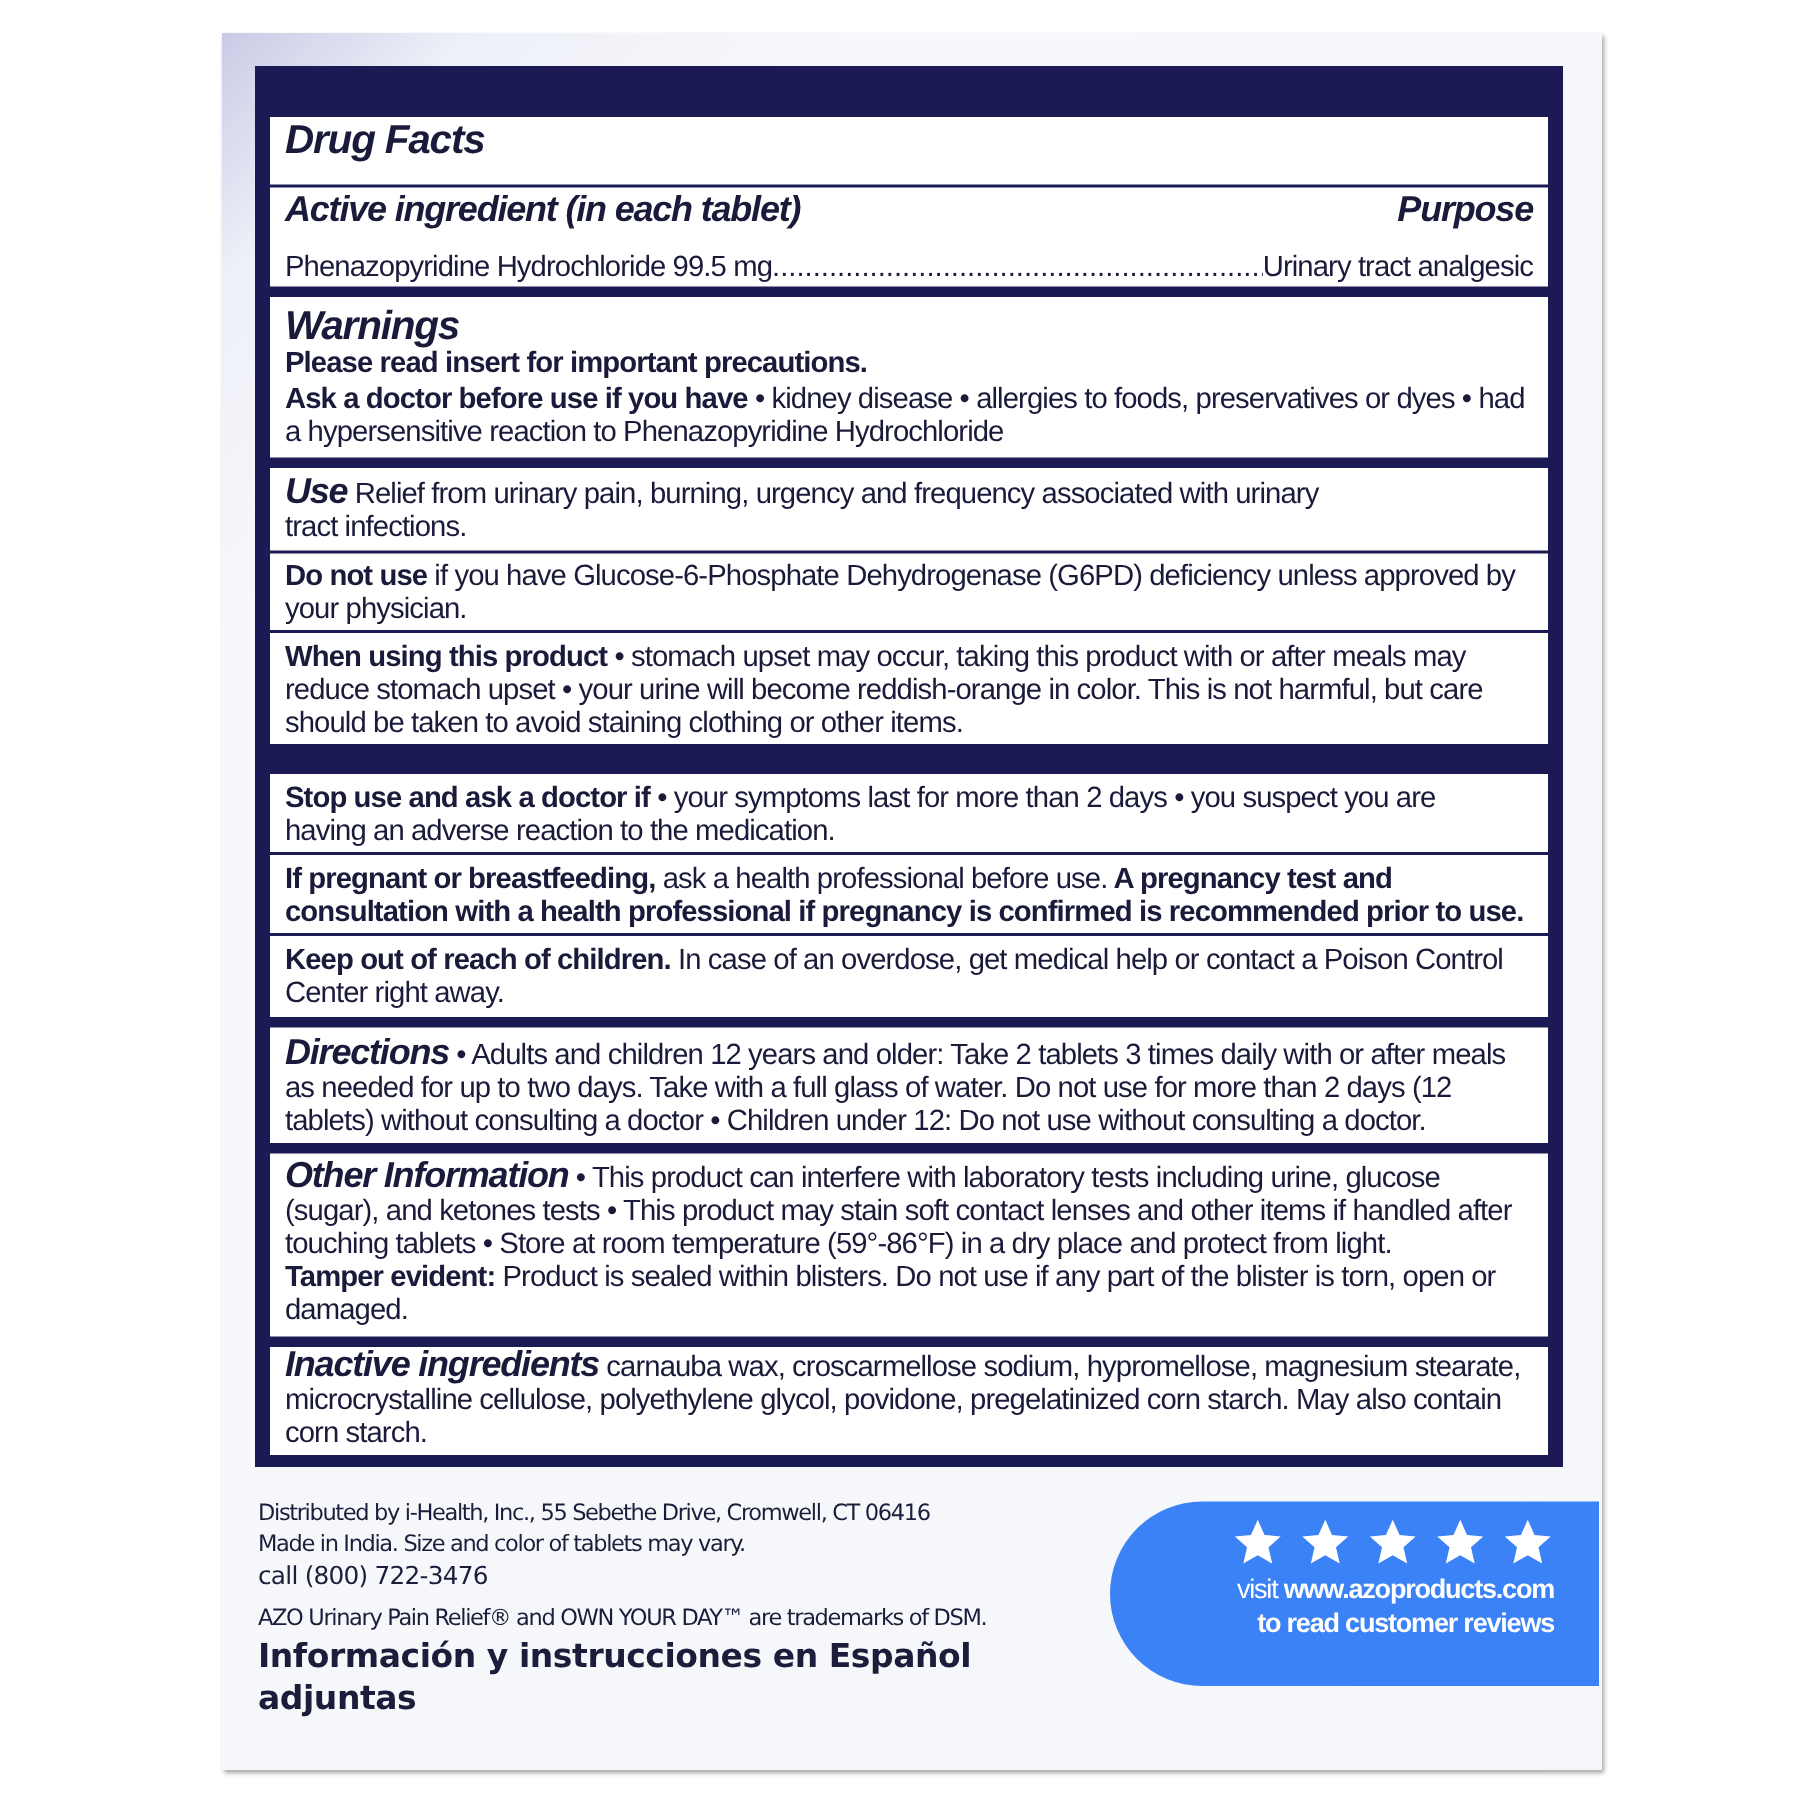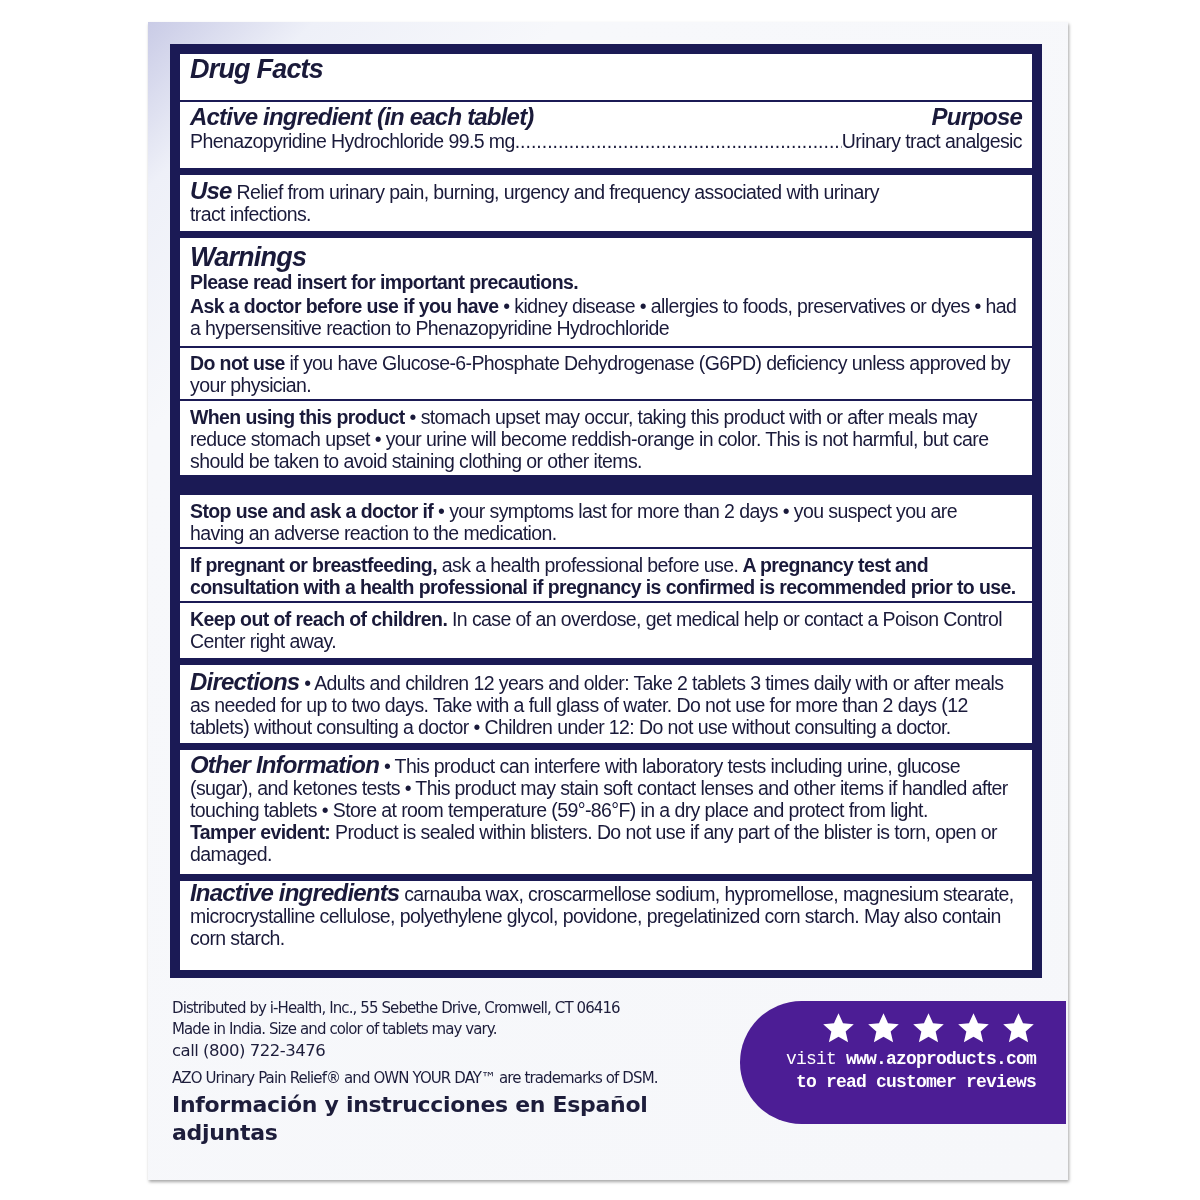--- a/index.html
+++ b/index.html
@@ -35,20 +35,21 @@
   .sec {
     background: #ffffff;
     color: #1a1a3a;
     padding: 2px 10px 4px 10px;
     box-sizing: border-box;
     font-family: "Liberation Sans", sans-serif;
     font-size: 19.5px;
     line-height: 22px;
     letter-spacing: -0.6px;
     transform-origin: left top;
+    margin-top: 24px;
   }
   .thick { margin-top: 7px; }
   .thin  { margin-top: 2px; }
   .hdr {
     font-style: italic;
     font-weight: bold;
     font-size: 27px;
     letter-spacing: -0.8px;
   }
   .hdr-sm {
@@ -75,24 +76,24 @@
     color: #1d1d3b;
     font-family: "DejaVu Sans", sans-serif;
   }
   .foot .small { font-size: 15px; line-height: 21px; letter-spacing: -0.9px; }
   .foot .med { font-size: 16.5px; line-height: 22px; letter-spacing: -0.5px; font-weight: 500; }
   .foot .big { font-size: 22px; line-height: 28px; letter-spacing: -0.3px; font-weight: bold; margin-top: 2px; }
   .banner {
     position: absolute;
     left: 740px; top: 1001px;
     width: 326px; height: 123px;
-    background: #4c1d95;
+    background: #3b82f6;
     border-radius: 62px 0 0 62px;
     color: #ffffff;
-    font-family: Liberation Mono, monospace;
+    font-family: Liberation Sans, sans-serif;
     text-align: right;
     box-sizing: border-box;
     padding-right: 30px;
   }
   .stars {
     margin-top: 10px;
     display: flex; justify-content: flex-end; gap: 10px;
     padding-right: 0;
   }
   .star { width: 35px; height: 35px; }
@@ -110,37 +111,37 @@
 
     <div class="sec" style="padding-top:4px;padding-bottom:2px;height:46px;">
       <span class="hdr">Drug Facts</span>
     </div>
 
     <div class="sec thin" style="padding-top:4px;height:66px;">
       <div class="row">
         <span class="hdr-sm">Active ingredient (in each tablet)</span>
         <span class="hdr-sm">Purpose</span>
       </div>
-      <div class="row" style="margin-top:2px;">
+      <div class="row" style="margin-top:16px;">
         <span style="white-space:nowrap;">Phenazopyridine Hydrochloride 99.5 mg</span>
         <span class="dots"></span>
         <span style="white-space:nowrap;">Urinary tract analgesic</span>
       </div>
-    </div>
-
-    <div class="sec thick" style="height:56px;padding-top:5px;padding-right:120px;">
-      <span class="hdr-sm">Use</span><span> Relief from urinary pain, burning, urgency and frequency associated with urinary tract infections.</span>
     </div>
 
     <div class="sec thick" style="height:108px;padding-top:5px;">
       <div class="hdr-sm" style="font-size:27px;line-height:28px;">Warnings</div>
       <div style="font-weight:bold;">Please read insert for important precautions.</div>
       <div style="margin-top:2px;">
         <b>Ask a doctor before use if you have</b><span> • kidney disease • allergies to foods, preservatives or dyes • had a hypersensitive reaction to Phenazopyridine Hydrochloride</span>
       </div>
+    </div>
+
+    <div class="sec thick" style="height:56px;padding-top:5px;padding-right:120px;">
+      <span class="hdr-sm">Use</span><span> Relief from urinary pain, burning, urgency and frequency associated with urinary tract infections.</span>
     </div>
 
     <div class="sec thin" style="height:51px;padding-top:4px;">
       <b>Do not use</b><span> if you have Glucose-6-Phosphate Dehydrogenase (G6PD) deficiency unless approved by your physician.</span>
     </div>
 
     <div class="sec thin" style="height:74px;padding-top:5px;">
       <b>When using this product</b><span> • stomach upset may occur, taking this product with or after meals may reduce stomach upset • your urine will become reddish-orange in color. This is not harmful, but care should be taken to avoid staining clothing or other items.</span>
     </div>
 

